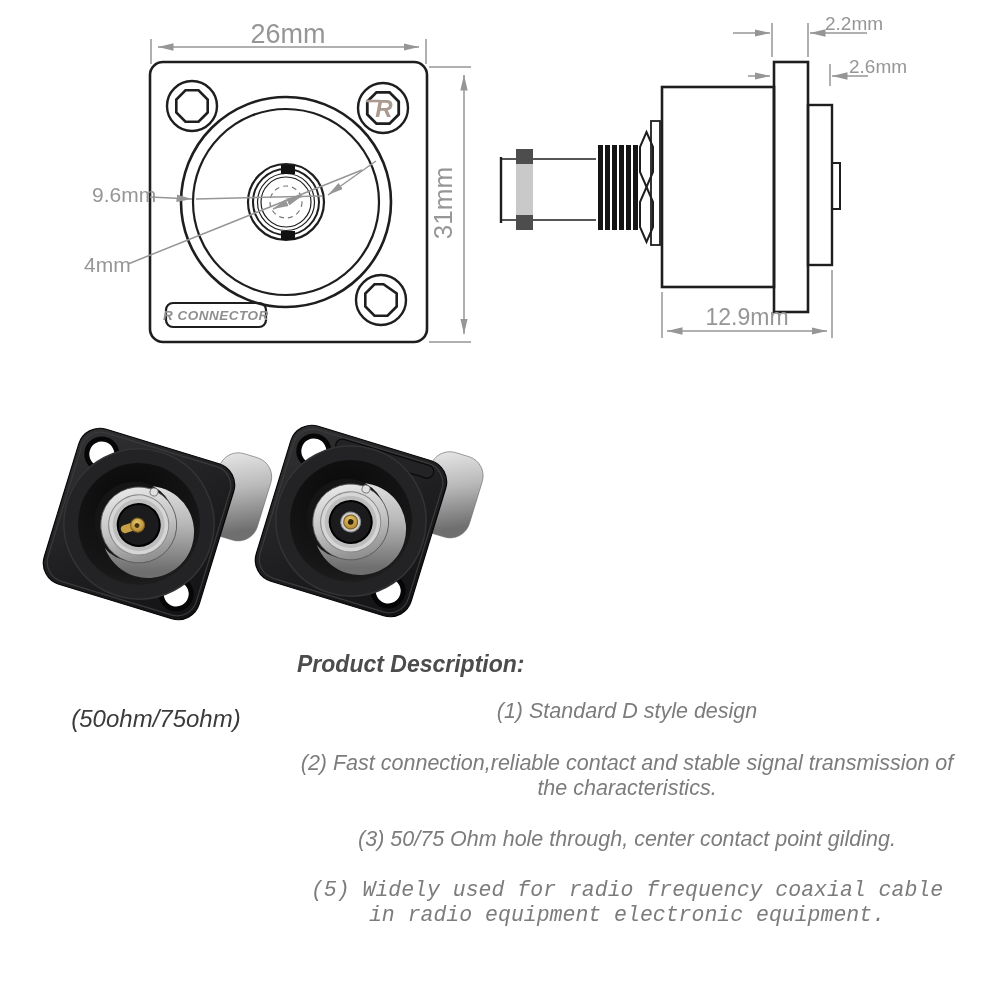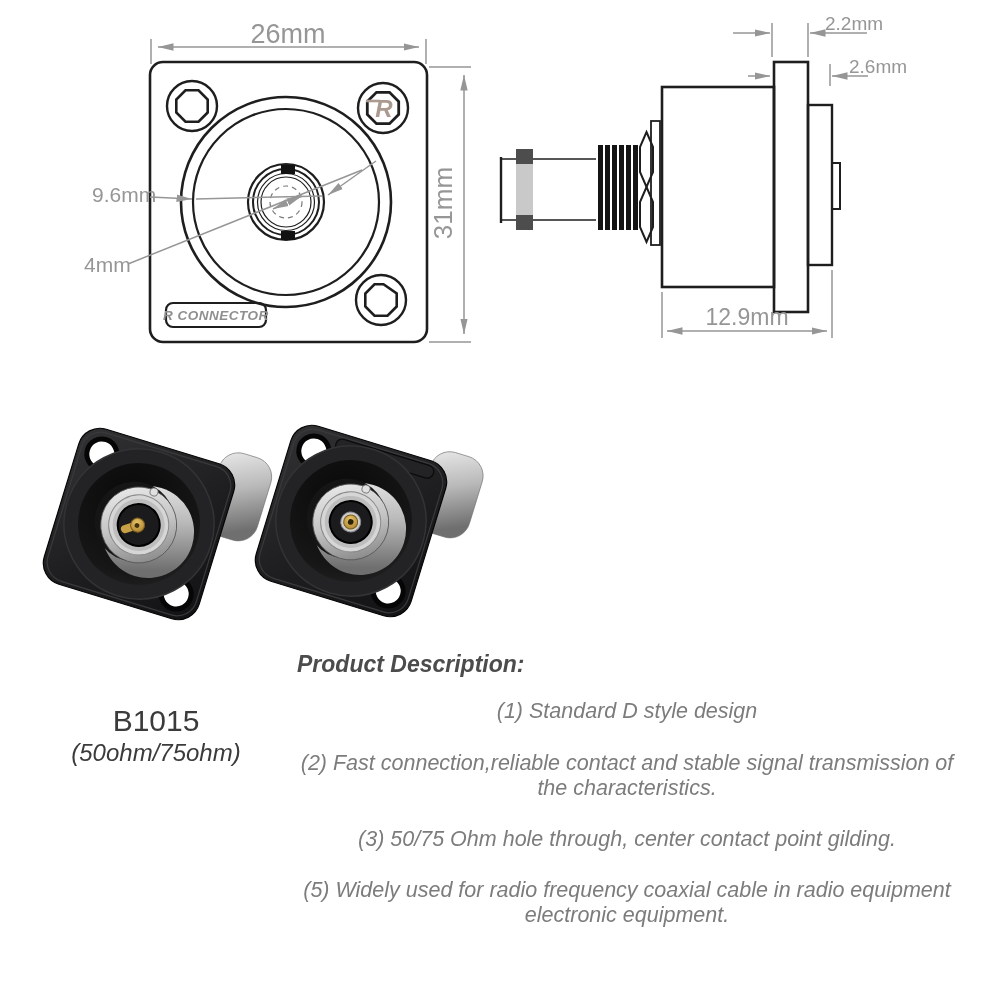--- a/index.html
+++ b/index.html
@@ -11,21 +11,21 @@
   svg text{font-family:"Liberation Sans", sans-serif;}
   .dim-text{fill:#969696;}
   .plate-text{fill:#8f8f8f;font-style:italic;font-weight:600;letter-spacing:0.5px;}
   .logo-text{fill:#ab9a90;font-style:italic;font-weight:700;}
   .model-block{left:38px;top:704px;width:236px;text-align:center;color:#3b3b3b;}
   .model-name{font-size:30px;line-height:1.12;}
   .model-imp{font-size:24px;line-height:1.12;margin-top:2px;font-style:italic;}
   .desc-block{left:297px;top:651px;width:660px;}
   .desc-heading{font-size:23px;font-weight:700;font-style:italic;color:#4c4c4c;margin:0 0 22px 0;line-height:1.15;}
   .desc-item{font-size:21.5px;font-style:italic;color:#7c7c7c;margin:0 0 26px 0;line-height:1.17;text-align:center;}
-  .desc-item:last-child{margin-bottom:16px;}
+  .desc-item:last-child{margin-bottom:16px;font-family:Liberation Mono, monospace;}
 </style>
 </head>
 <body>
 
 <div class="canvas">
 
   <svg class="abs" style="left:0;top:0;" width="1000" height="370" viewBox="0 0 1000 370">
     <defs>
       <marker id="dimArrow" markerUnits="userSpaceOnUse" markerWidth="16" markerHeight="9" refX="15.5" refY="4.5" orient="auto-start-reverse">
         <path d="M0,0.8 L15.5,4.5 L0,8.2 Z" fill="#969696"></path>
@@ -230,21 +230,20 @@
         <circle cx="0" cy="1" r="26" fill="#bdbdbd"></circle>
         <circle cx="0" cy="1" r="21" fill="#1b1b1d" stroke="#000" stroke-width="2"></circle>
         <circle cx="0" cy="1" r="10" fill="#cfcfcf" stroke="#888" stroke-width="1"></circle>
         <circle cx="0" cy="1" r="7" fill="url(#goldG)" stroke="#7a5c1d" stroke-width="1"></circle>
         <circle cx="0" cy="1" r="2.8" fill="#2b2008"></circle>
       </g>
     </g>
   </svg>
 
   <div class="abs model-block">
-    <div class="model-name">B1015</div>
     <div class="model-imp">(50ohm/75ohm)</div>
   </div>
 
   <div class="abs desc-block">
     <p class="desc-heading">Product Description:</p>
     <p class="desc-item">(1) Standard D style design</p>
     <p class="desc-item">(2) Fast connection,reliable contact and stable signal transmission of the characteristics.</p>
     <p class="desc-item">(3) 50/75 Ohm hole through, center contact point gilding.</p>
     <p class="desc-item">(5) Widely used for radio frequency coaxial cable in radio equipment electronic equipment.</p>
   </div>

